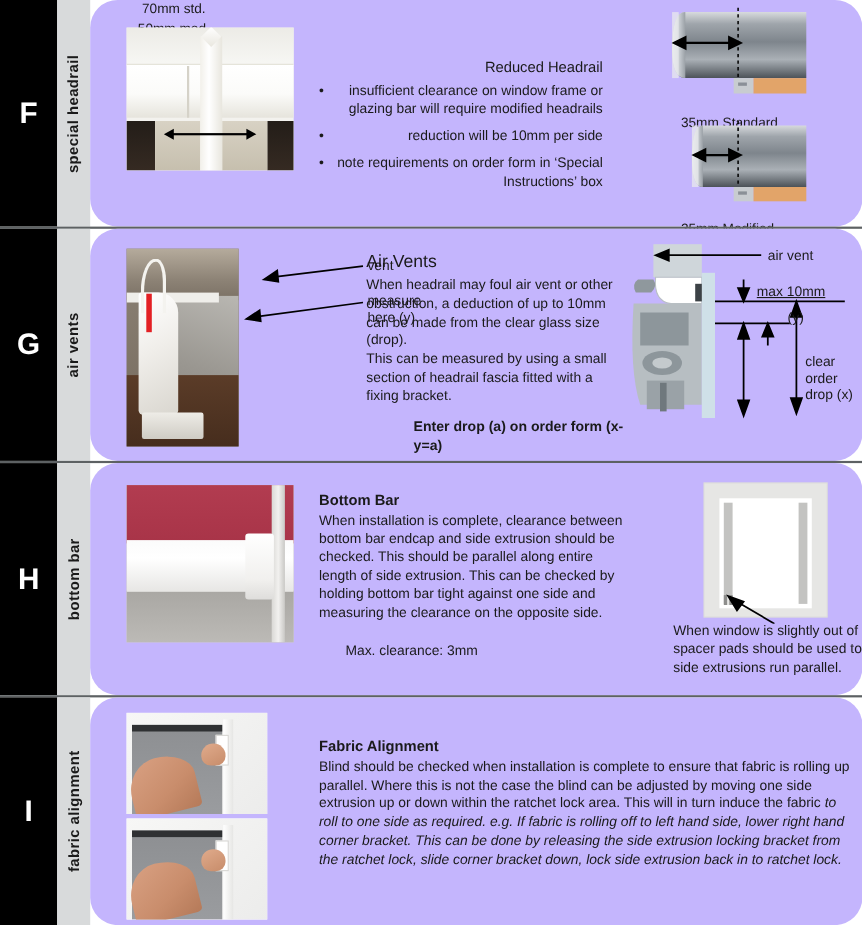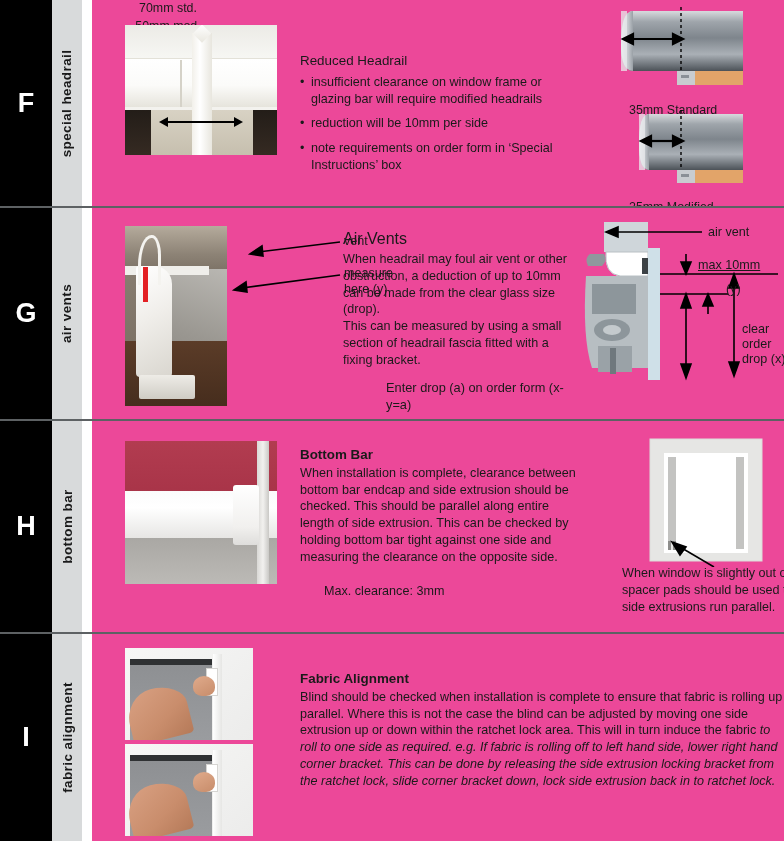--- a/index.html
+++ b/index.html
@@ -53,23 +53,24 @@
     white-space: nowrap;
     font-size: 13.5px;
     font-weight: bold;
     letter-spacing: 0.4px;
     color: #1a1a1a;
   }
 
   
   .section {
     position: absolute;
-    left: 92px;
+    left: 82px;
     right: 0;
-    background: #ec4899;
+    background: #c4b5fd;
+    border-radius: 25px;
   }
   .divider {
     position: absolute;
     left: 0;
     right: 0;
     height: 2px;
     background: #5d6163;
   }
 
   
@@ -103,21 +104,21 @@
     position: absolute;
     left: 0;
     top: 0;
   }
   .caption {
     font-size: 12.4px;
     text-align: center;
     line-height: 1.45;
   }
   .italic { font-style: italic; }
-  .bold { font-weight: normal; padding-left: 43px; }
+  .bold { font-weight: bold; padding-left: 43px; }
 
   
   .photo { position: absolute; overflow: hidden; background: #cfcfcf; }
 
   
   .ph-headrail { background: #f3f2ee; }
   .ph-headrail .ceiling {
     position: absolute; left: 0; right: 0; top: 0; height: 27%;
     background: linear-gradient(180deg,#ecebe6 0%,#f7f7f4 100%);
   }
@@ -295,21 +296,21 @@
       <div class="sillR"></div>
       <div class="bracket"></div>
       <div class="dim-arrow" style="left:42px;right:42px;top:96px;"></div>
     </div>
 
     <div class="caption" style="left:33px;top:160px;width:152px;">
       <div>70mm std.</div>
       <div>50mm mod.</div>
     </div>
 
-    <div class="body-text" style="position:absolute;left:208px;top:52px;width:258px;">
+    <div class="body-text" style="position:absolute;left:208px;top:52px;width:258px;text-align:right;">
       <div class="head-lite">Reduced Headrail</div>
       <ul class="bullets">
         <li>insufficient clearance on window frame or glazing bar will require modified headrails</li>
         <li>reduction will be 10mm per side</li>
         <li>note requirements on order form in ‘Special Instructions’ box</li>
       </ul>
     </div>
 
     <div class="diagram" style="left:523px;top:5px;width:140px;height:100px;">
       <svg width="140" height="100" viewBox="0 0 140 100">

